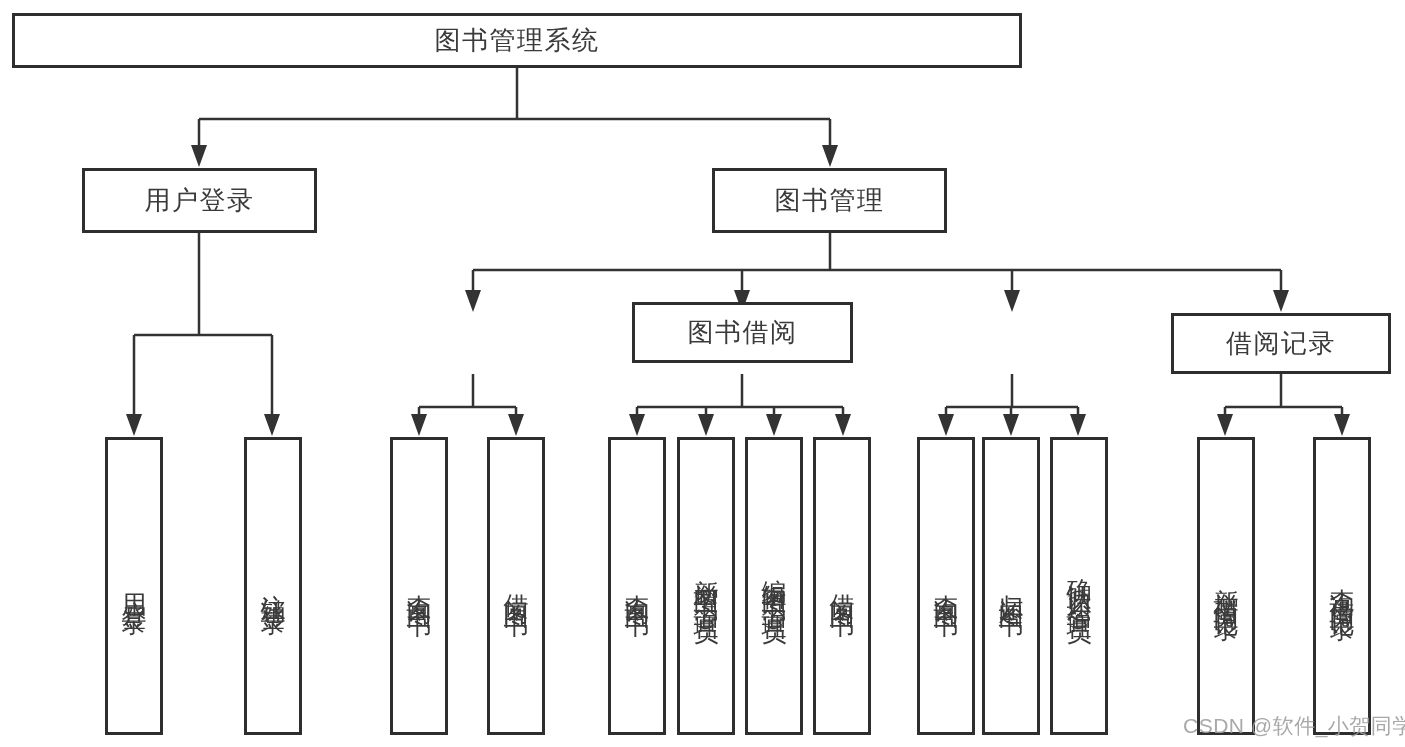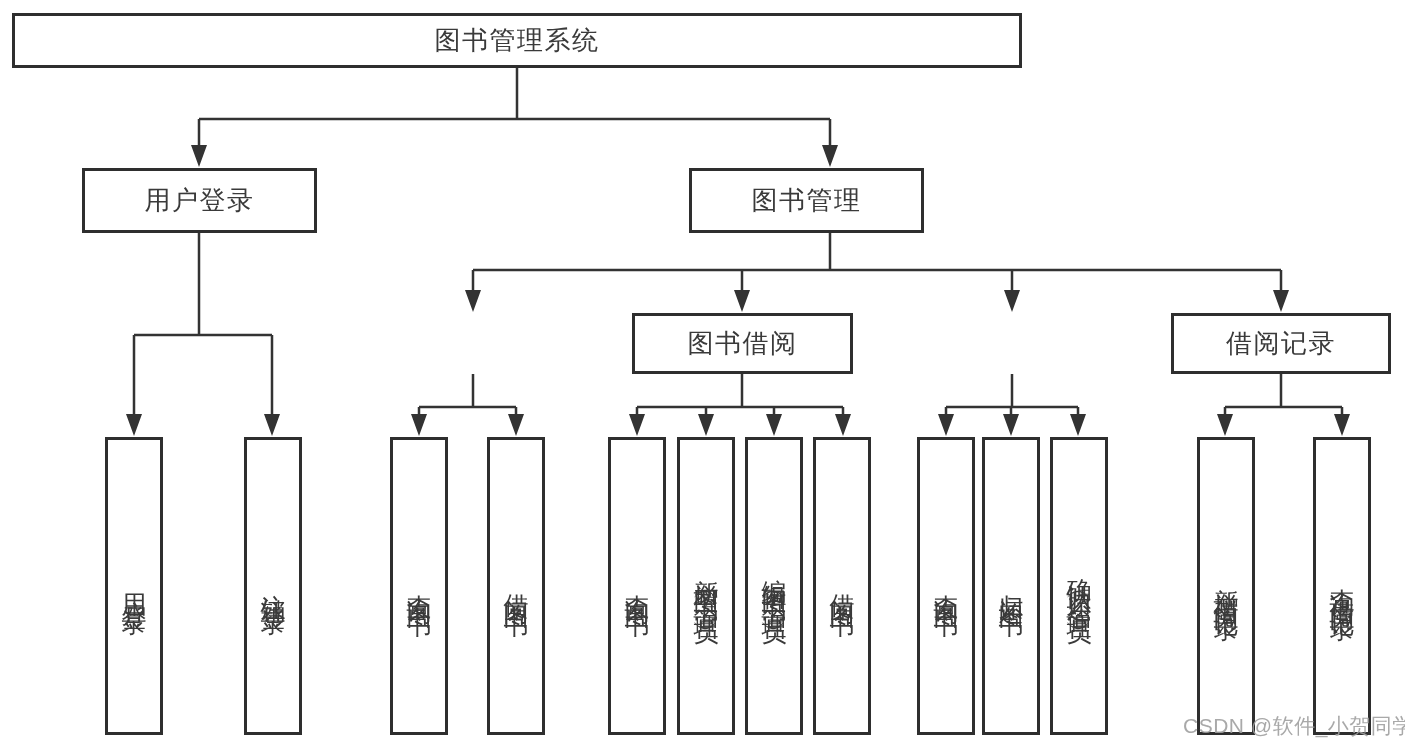--- a/index.html
+++ b/index.html
@@ -81,25 +81,25 @@
       M1217 414h16l-8 22z M1334 414h16l-8 22z"></path>
   </svg>
 
   <div class="node h-node" style="left:12px;top:13px;width:1010px;height:55px">
     <span>图书管理系统</span>
   </div>
 
   <div class="node h-node" style="left:82px;top:168px;width:235px;height:65px">
     <span>用户登录</span>
   </div>
-  <div class="node h-node" style="left:689px;top:168px;width:235px;height:65px">
+  <div class="node h-node" style="left:712px;top:168px;width:235px;height:65px">
     <span>图书管理</span>
   </div>
 
-  <div class="node h-node" style="left:632px;top:313px;width:221px;height:61px">
+  <div class="node h-node" style="left:632px;top:302px;width:221px;height:61px">
     <span>图书借阅</span>
   </div>
   <div class="node h-node" style="left:1171px;top:313px;width:220px;height:61px">
     <span>借阅记录</span>
   </div>
 
   <div class="node v-node" style="left:105px;top:437px;width:58px;height:298px">
     <span>用户登录</span>
   </div>
   <div class="node v-node" style="left:244px;top:437px;width:58px;height:298px">

